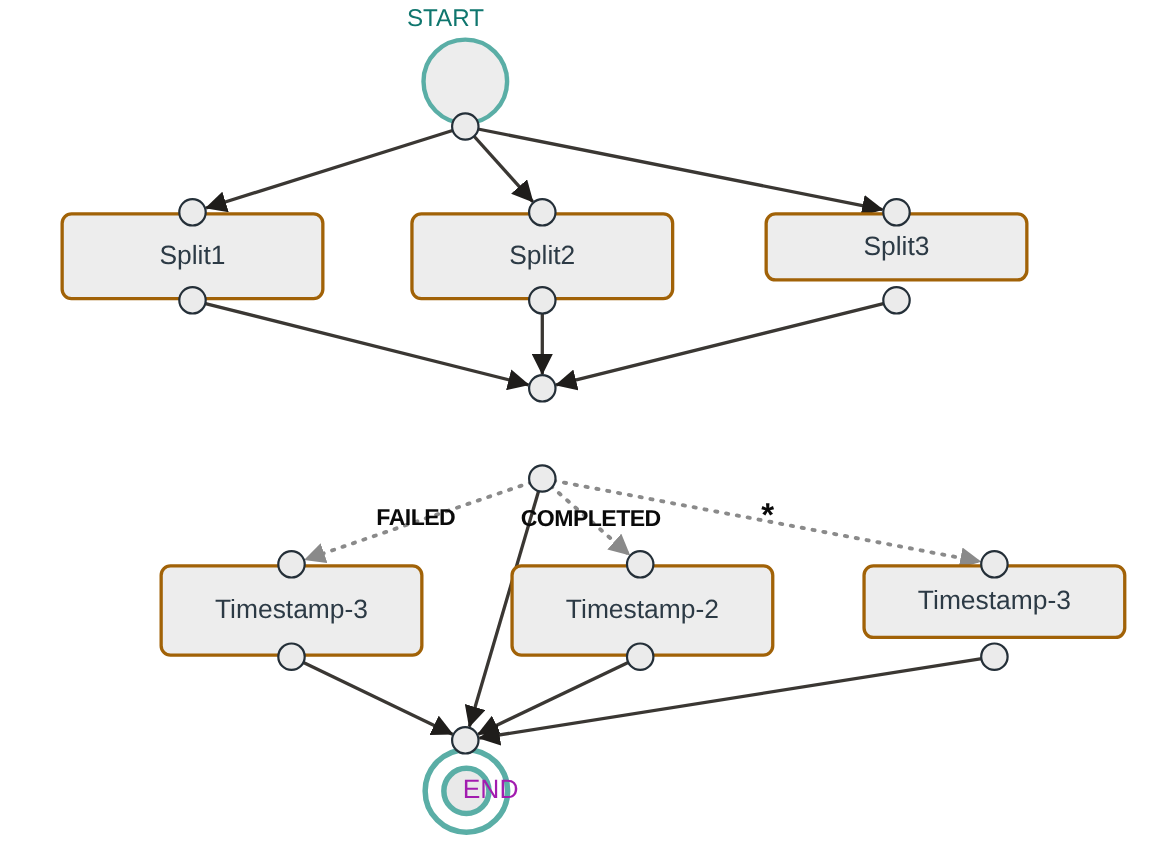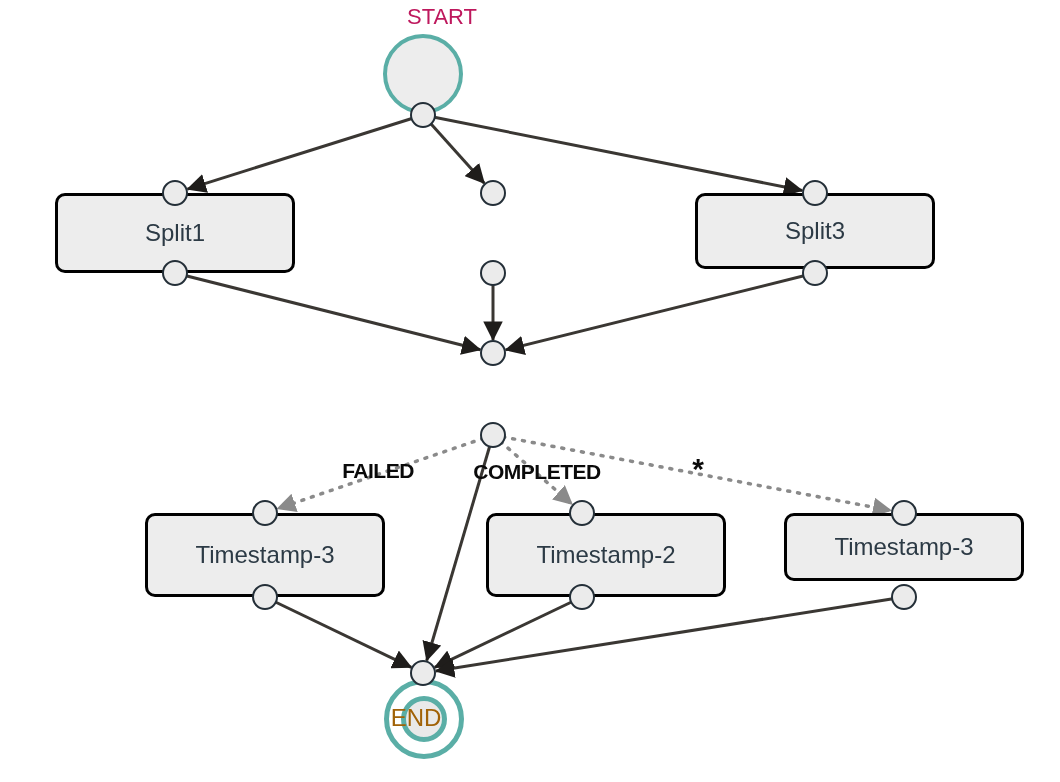--- a/index.html
+++ b/index.html
@@ -6,50 +6,50 @@
   .canvas {
     position:relative; width:1060px; height:782px; background:#ffffff;
     font-family:"Liberation Sans", sans-serif; overflow:hidden;
   }
   svg.edges { position:absolute; left:0; top:0; z-index:1; }
   .edge-solid  { stroke:#3a3733; stroke-width:3; fill:none; }
   .edge-dotted { stroke:#8a8a8a; stroke-width:3.5; fill:none;
                  stroke-dasharray:2 8; stroke-linecap:round; }
   .task {
     position:absolute; width:240px; height:82px; box-sizing:border-box;
-    background:#ededed; border:3px solid #000000; border-radius:10px;
+    background:#ededed; border:3px solid #a16207; border-radius:10px;
     display:flex; align-items:center; justify-content:center; z-index:2;
   }
   .task-label { font-size:24px; color:#2c3a45; }
   .port {
     position:absolute; width:26px; height:26px; box-sizing:border-box;
     background:#ebebeb; border:2.5px solid #242f38; border-radius:50%; z-index:3;
   }
   .start-circle {
     position:absolute; left:383px; top:34px; width:80px; height:80px;
     box-sizing:border-box; background:#ededed; border:4px solid #5aaea6;
     border-radius:50%; z-index:2;
   }
   .start-label {
-    position:absolute; left:372px; top:4px; width:140px; text-align:center;
-    font-size:22px; color:#be185d; z-index:4;
+    position:absolute; left:335px; top:4px; width:140px; text-align:center;
+    font-size:22px; color:#0f766e; z-index:4;
   }
   .end-outer {
     position:absolute; left:384px; top:679px; width:80px; height:80px;
     box-sizing:border-box; background:#ffffff; border:5px solid #5aaea6;
     border-radius:50%; z-index:2;
   }
   .end-inner {
     position:absolute; left:401px; top:696px; width:46px; height:46px;
     box-sizing:border-box; background:#e9e9e9; border:5px solid #5aaea6;
     border-radius:50%; z-index:2;
   }
   .end-label {
-    position:absolute; left:366px; top:704px; width:100px; text-align:center;
-    font-size:24px; color:#a16207; z-index:4;
+    position:absolute; left:396px; top:704px; width:100px; text-align:center;
+    font-size:24px; color:#a21caf; z-index:4;
   }
   .edge-label {
     position:absolute; z-index:4; font-weight:bold; font-size:21px;
     letter-spacing:-0.5px; color:#0a0a0a; text-align:center;
   }
   .edge-label.star { font-size:30px; letter-spacing:0; }
 </style>
 </head>
 <body>
 
@@ -80,27 +80,30 @@
     <line class="edge-dotted" x1="493" y1="435" x2="572.2" y2="504.4" marker-end="url(#arrow-gray)"></line>
     <line class="edge-dotted" x1="493" y1="435" x2="891.2" y2="510.6" marker-end="url(#arrow-gray)"></line>
   </svg>
 
   <div class="start-label">START</div>
   <div class="start-circle"></div>
 
   <div class="task" style="left:55px;top:193px;height:80px">
     <span class="task-label">Split1</span>
   </div>
-  <div class="task" style="left:695px;top:193px;height:76px">
+  <div class="task" style="left:373px;top:193px;height:80px">
+    <span class="task-label">Split2</span>
+  </div>
+  <div class="task" style="left:695px;top:193px;height:63px">
     <span class="task-label">Split3</span>
   </div>
   <div class="task" style="left:145px;top:513px;height:84px">
     <span class="task-label">Timestamp-3</span>
   </div>
-  <div class="task" style="left:486px;top:513px;height:84px">
+  <div class="task" style="left:464px;top:513px;height:84px">
     <span class="task-label">Timestamp-2</span>
   </div>
   <div class="task" style="left:784px;top:513px;height:68px">
     <span class="task-label">Timestamp-3</span>
   </div>
 
   <div class="end-outer"></div>
   <div class="end-inner"></div>
   <div class="end-label">END</div>
 

